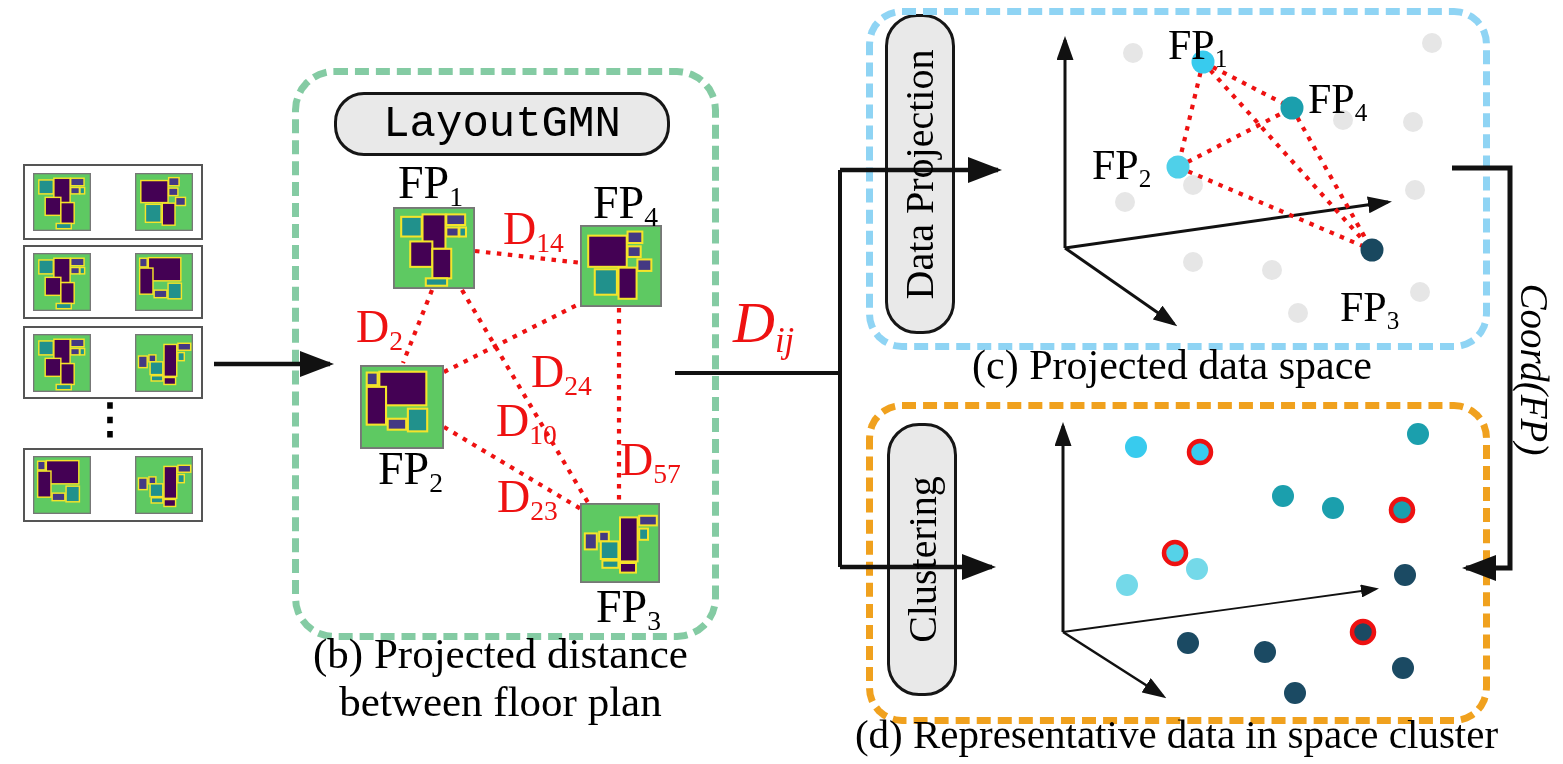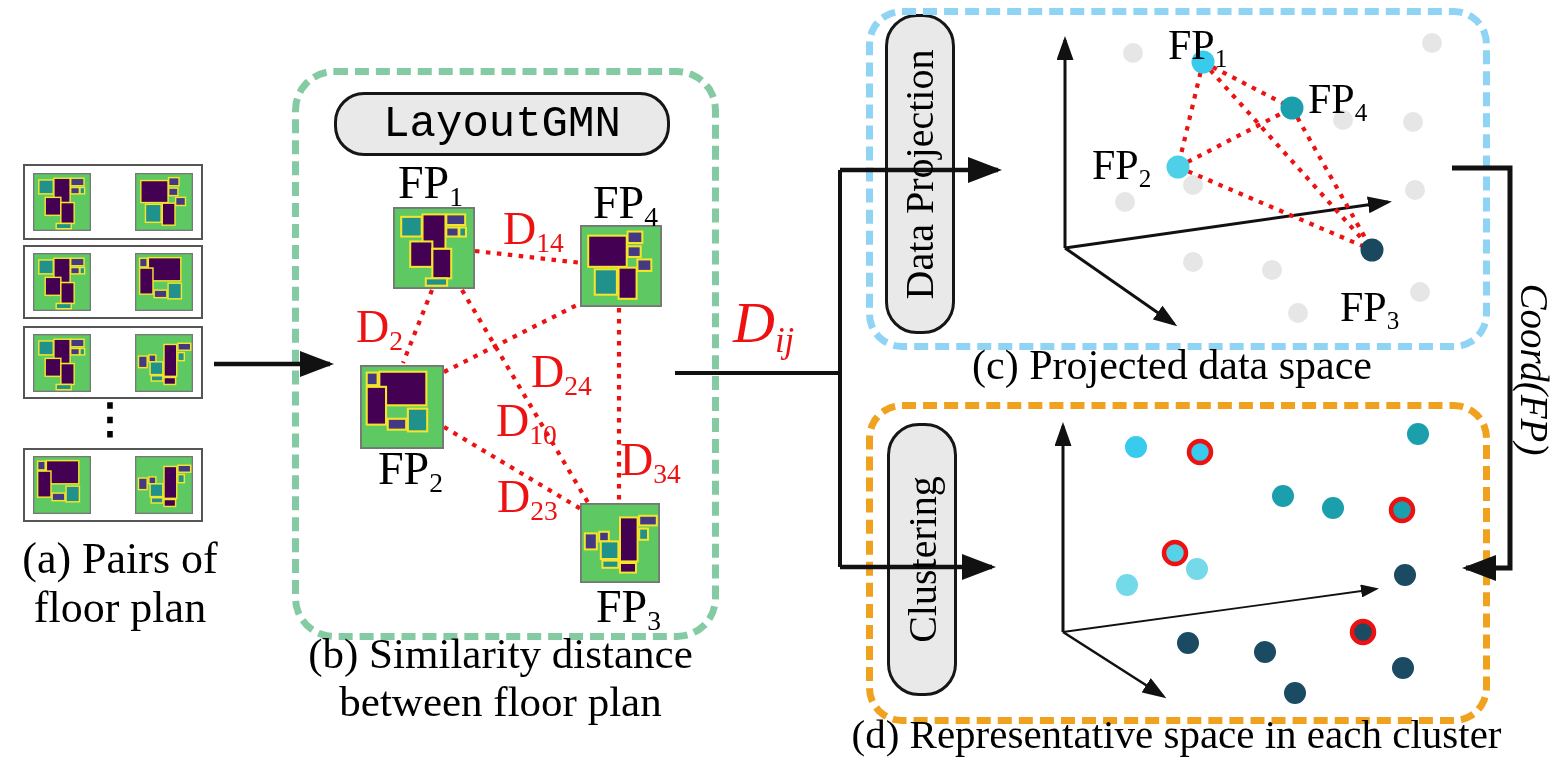--- a/index.html
+++ b/index.html
@@ -122,24 +122,20 @@
   </div>
   <div class="dots-ellipsis">⋮</div>
   <div class="pairbox" style="top:448px;height:74px;">
     <svg width="58" height="58" viewBox="0 0 100 100">
         <use href="#fpC"></use>
       </svg>
     <svg width="58" height="58" viewBox="0 0 100 100">
         <use href="#fpD"></use>
       </svg>
   </div>
-  <div class="cap cap-a">
-    <div>(a) Pairs of</div>
-    <div>floor plan</div>
-  </div>
 
   <div class="panel panel-b" style="border-color: rgb(132, 203, 163);"></div>
   <div class="pill pill-gmn">
     <span>LayoutGMN</span>
   </div>
 
   <svg class="fpimg" style="left:393px;top:207px;" width="82" height="82" viewBox="0 0 100 100">
       <use href="#fpA"></use>
     </svg>
   <svg class="fpimg" style="left:580px;top:225px;" width="82" height="82" viewBox="0 0 100 100">
@@ -154,25 +150,25 @@
 
   <div class="lbl" style="left:398px;top:160px;"><span>FP</span><span class="sub">1</span></div>
   <div class="lbl" style="left:593px;top:180px;"><span>FP</span><span class="sub">4</span></div>
   <div class="lbl" style="left:378px;top:446px;"><span>FP</span><span class="sub">2</span></div>
   <div class="lbl" style="left:596px;top:584px;"><span>FP</span><span class="sub">3</span></div>
 
   <div class="lbl red" style="left:503px;top:206px;"><span>D</span><span class="sub">14</span></div>
   <div class="lbl red" style="left:356px;top:304px;"><span>D</span><span class="sub">2</span></div>
   <div class="lbl red" style="left:531px;top:318px;margin-top:31px;"><span>D</span><span class="sub">24</span></div>
   <div class="lbl red" style="left:496px;top:398px;"><span>D</span><span class="sub">10</span></div>
-  <div class="lbl red" style="left:620px;top:437px;"><span>D</span><span class="sub">34</span></div>
+  <div class="lbl red" style="left:620px;top:437px;"><span>D</span><span class="sub">57</span></div>
   <div class="lbl red" style="left:480px;top:474px;margin-left:17px;"><span>D</span><span class="sub">23</span></div>
 
   <div class="cap cap-b">
-    <div>(b) Similarity distance</div>
+    <div>(b) Projected distance</div>
     <div>between floor plan</div>
   </div>
 
   <div class="lbl red dij" style="position:absolute;font-family:Liberation Serif, serif;"><span>D</span><span class="sub">ij</span></div>
 
   <div class="panel panel-c" style="border-color: rgb(143, 212, 244);"></div>
   <div class="pill pill-v pill-c">
     <span class="vtext">Data Projection</span>
   </div>
   <div class="lbl clabel" style="left:1168px;top:24px;"><span>FP</span><span class="sub">1</span></div>
@@ -182,21 +178,21 @@
   <div class="cap cap-c">(c) Projected data space</div>
 
   <div class="coord">
       <span>Coord(FP)</span>
     </div>
 
   <div class="panel panel-d" style="border-color: rgb(240, 161, 30);"></div>
   <div class="pill pill-v pill-d">
     <span class="vtext">Clustering</span>
   </div>
-  <div class="cap cap-d">(d) Representative space in each cluster</div>
+  <div class="cap cap-d">(d) Representative data in space cluster</div>
 
   <svg class="overlay" width="1563" height="764">
     <defs>
       <marker id="mA" markerUnits="userSpaceOnUse" markerWidth="34" markerHeight="26" refX="30" refY="13" orient="auto">
         <path d="M0,0 L34,13 L0,26 Z" fill="#111"></path>
       </marker>
       <marker id="mS" markerUnits="userSpaceOnUse" markerWidth="24" markerHeight="17" refX="20" refY="8.5" orient="auto">
         <path d="M0,0 L24,8.5 L0,17 Z" fill="#111"></path>
       </marker>
       <marker id="mT" markerUnits="userSpaceOnUse" markerWidth="18" markerHeight="13" refX="15" refY="6.5" orient="auto">

